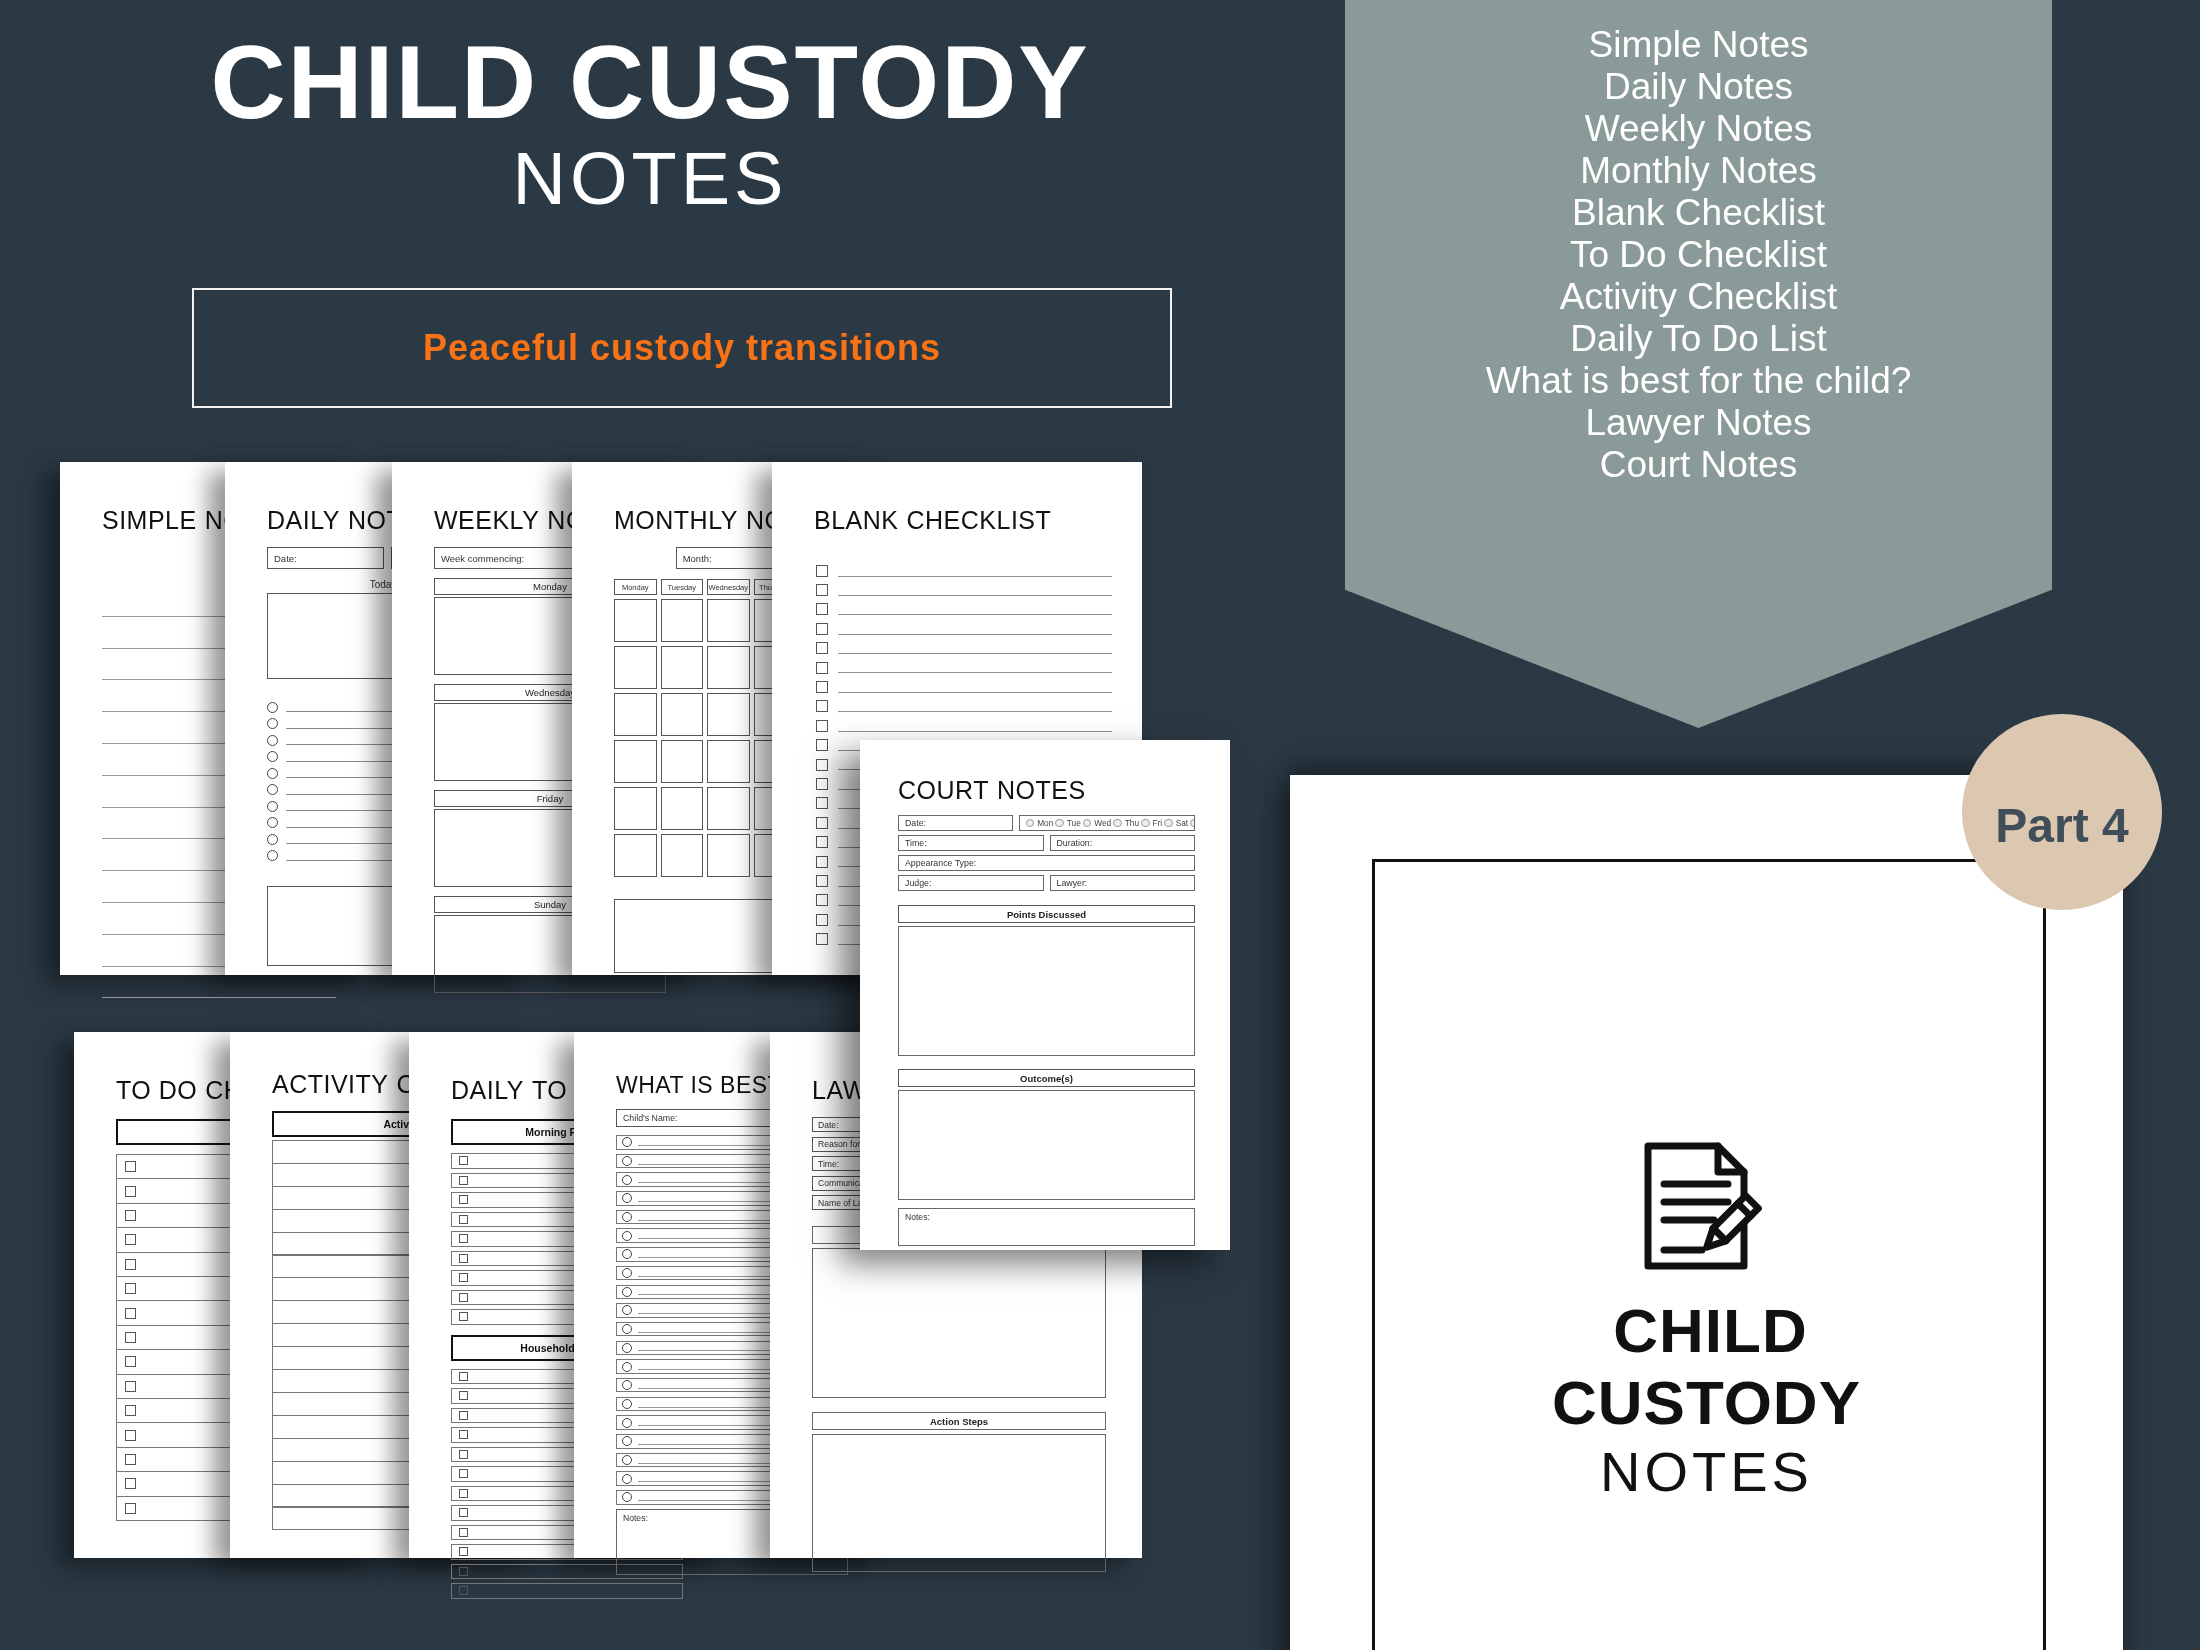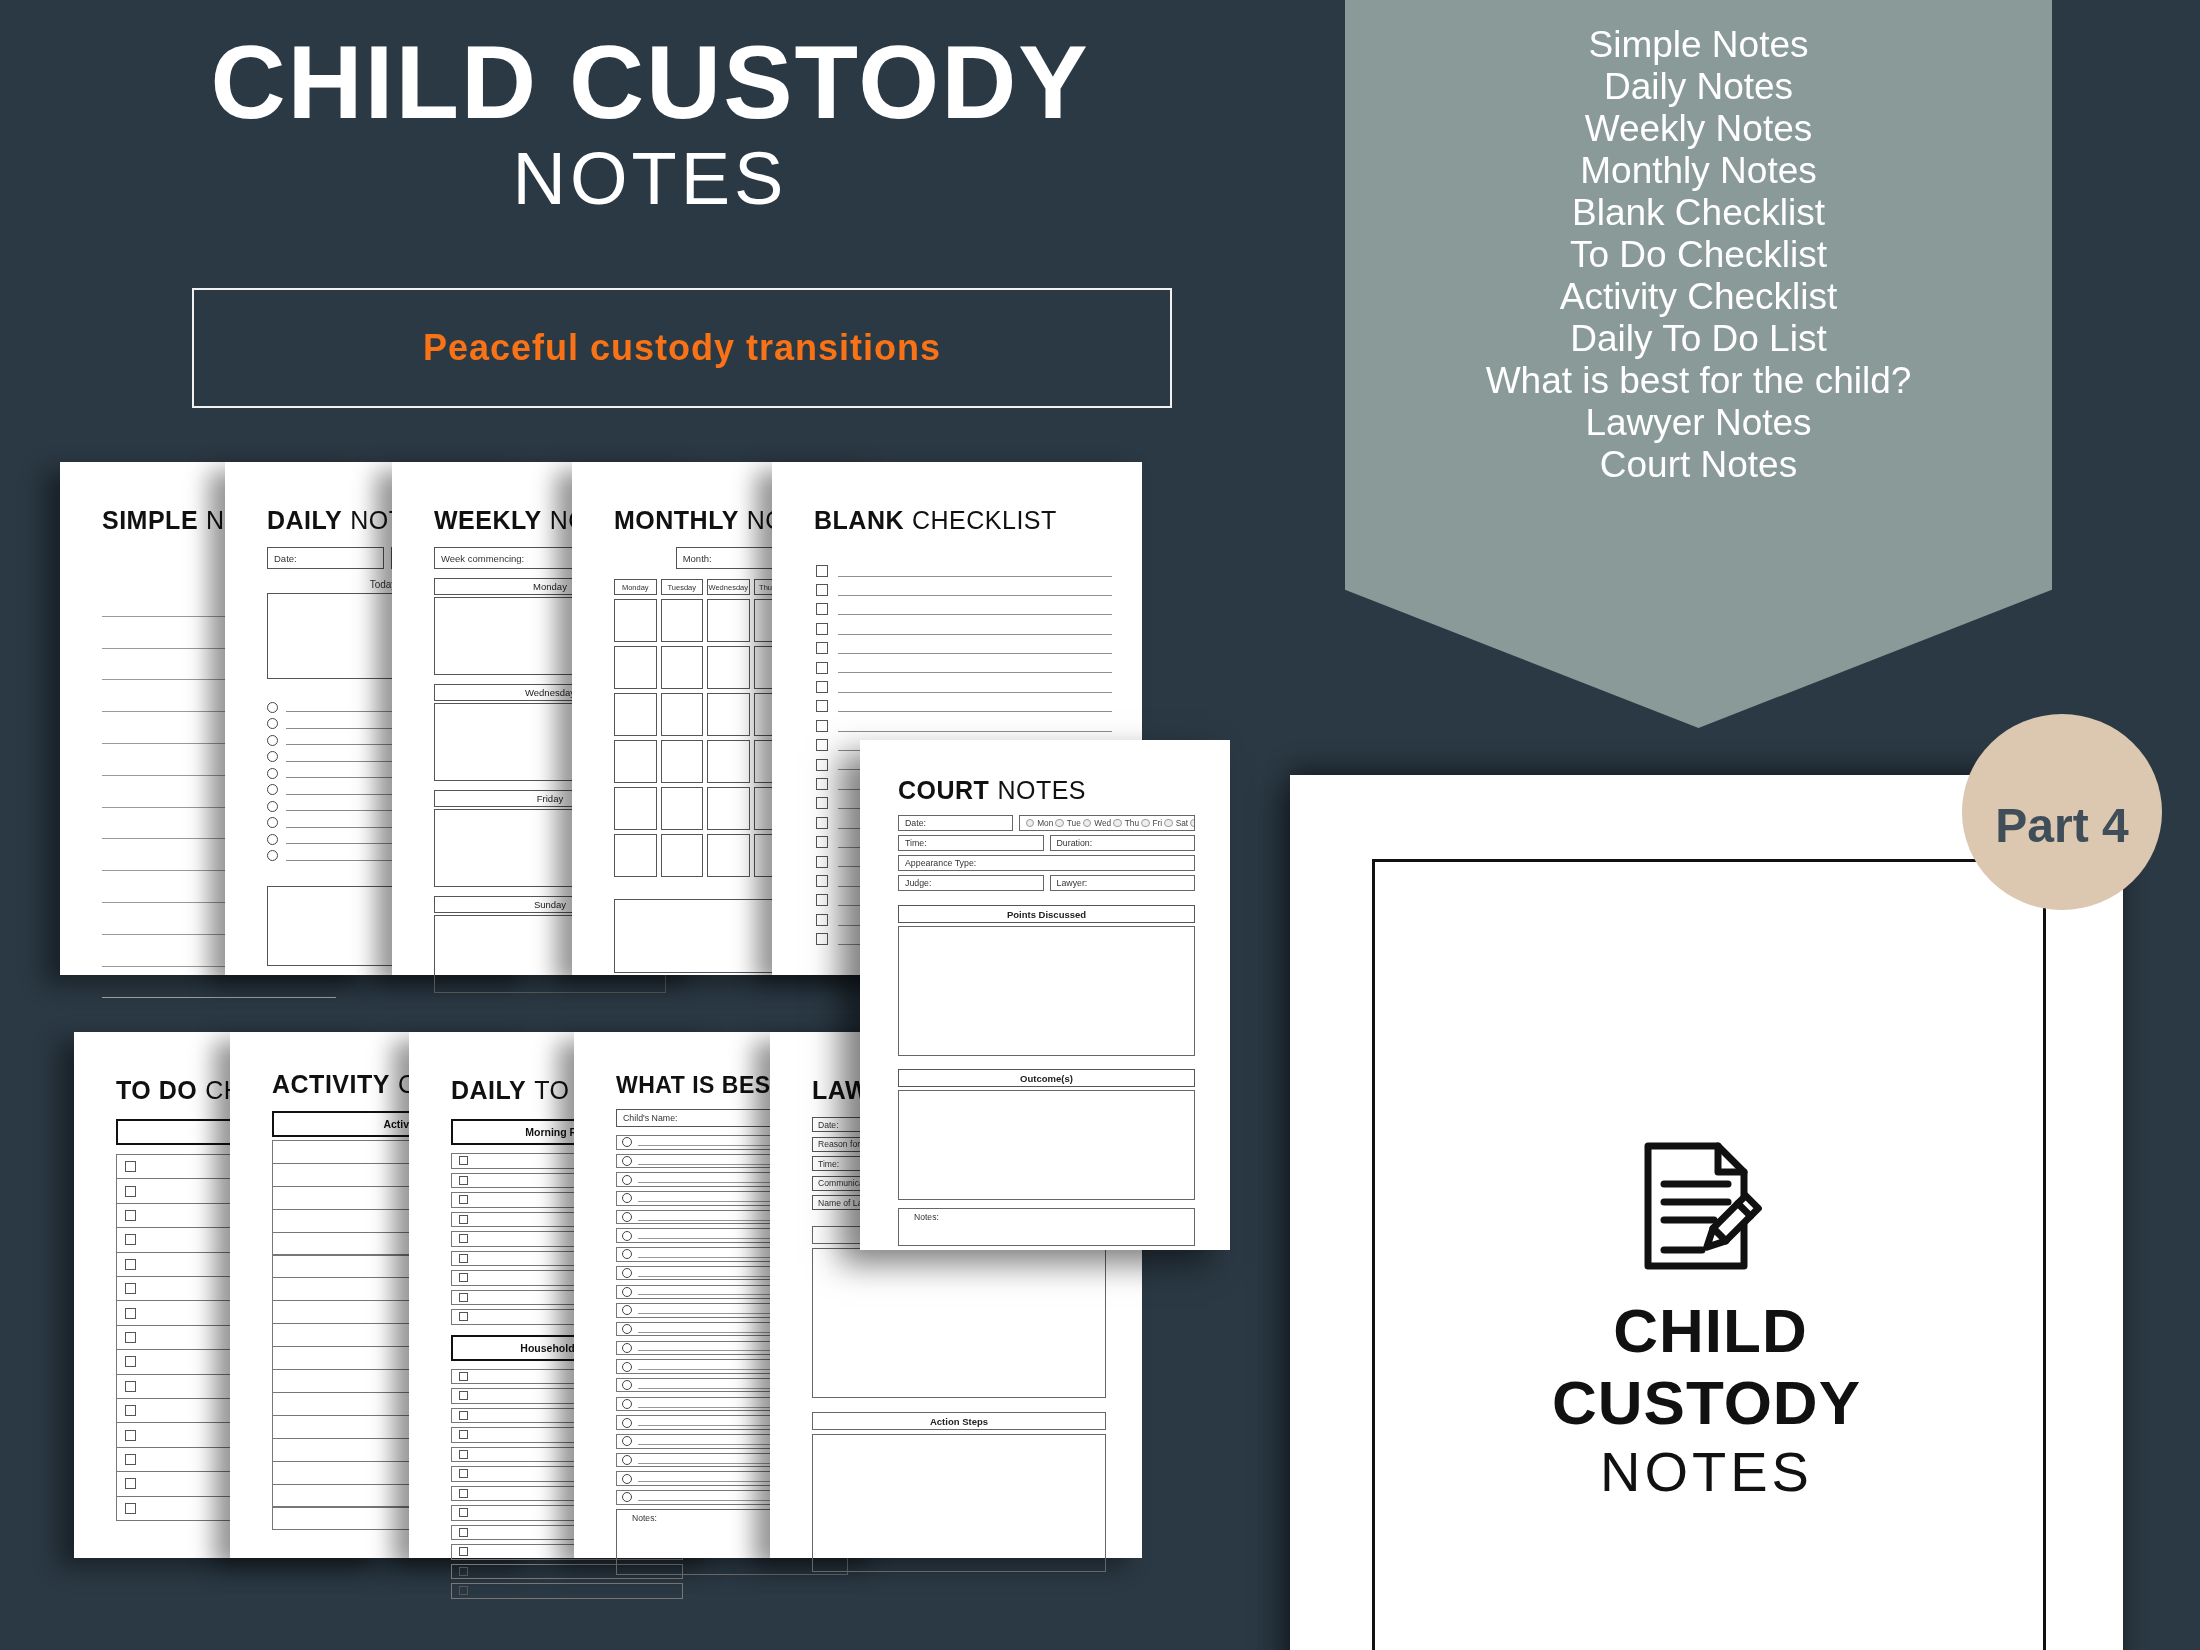--- a/index.html
+++ b/index.html
@@ -34,21 +34,21 @@
   .cover-t1{position:absolute;left:4px;top:520px;width:100%;text-align:center;
             font-size:62px;font-weight:800;color:#111;letter-spacing:1px;}
   .cover-t2{position:absolute;left:0;top:592px;width:100%;text-align:center;
             font-size:62px;font-weight:800;color:#111;letter-spacing:1px;}
   .cover-t3{position:absolute;left:0;top:664px;width:100%;text-align:center;
             font-size:56px;font-weight:300;color:#111;letter-spacing:4px;}
 
   
   .sheet{position:absolute;background:#fff;box-shadow:-16px 9px 22px rgba(0,0,0,.42);}
   .pt{margin:44px 36px 0 42px;font-size:25px;color:#111;white-space:nowrap;}
-  .pt b{font-weight:700;letter-spacing:.5px;margin-top:20px;}
+  .pt b{font-weight:400;letter-spacing:.5px;margin-top:20px;}
   .pt span{font-weight:400;margin-left:8px;letter-spacing:.5px;}
 
   
   .frow{display:flex;gap:7px;margin:12px 36px 0 42px;}
   .fld{border:1.4px solid #555;height:20px;display:flex;align-items:center;
        padding:0 6px;font-size:9.5px;color:#333;white-space:nowrap;overflow:hidden;}
   .box{border:1.4px solid #555;margin:0 36px 0 42px;}
   .hbar{border:1.4px solid #555;margin:0 36px 0 42px;height:16px;display:flex;
         align-items:center;justify-content:center;font-size:9.5px;font-weight:700;color:#222;}
   .blackbar{border:2px solid #111;margin:0 36px 0 42px;height:22px;display:flex;
@@ -115,21 +115,21 @@
   
   .court .frow{margin:4px 35px 0 38px;gap:6px;}
   .court .fld{height:14px;font-size:8.8px;border-color:#666;}
   .court .pt{margin:36px 35px 0 38px;}
   .days{flex:1;display:flex;align-items:center;justify-content:space-around;gap:2px;}
   .day{display:flex;align-items:center;gap:3px;font-size:8.3px;color:#444;}
   .rdo{width:6.5px;height:6.5px;border:1px solid #9a9a9a;border-radius:50%;background:#eee;}
   .court .hbar{margin:0 35px 0 38px;}
   .court .box{margin:0 35px 0 38px;border-color:#666;}
   .notes-box{position:relative;}
-  .notes-box .nlbl{position:absolute;left:15px;top:3px;font-size:8.6px;color:#333;}
+  .notes-box .nlbl{position:absolute;left:6px;top:3px;font-size:8.6px;color:#333;}
 </style>
 </head>
 <body>
 
 <div class="stage">
 
   <div class="abs hero">
     <div class="hero-title">CHILD CUSTODY</div>
     <div class="hero-sub">NOTES</div>
   </div>

